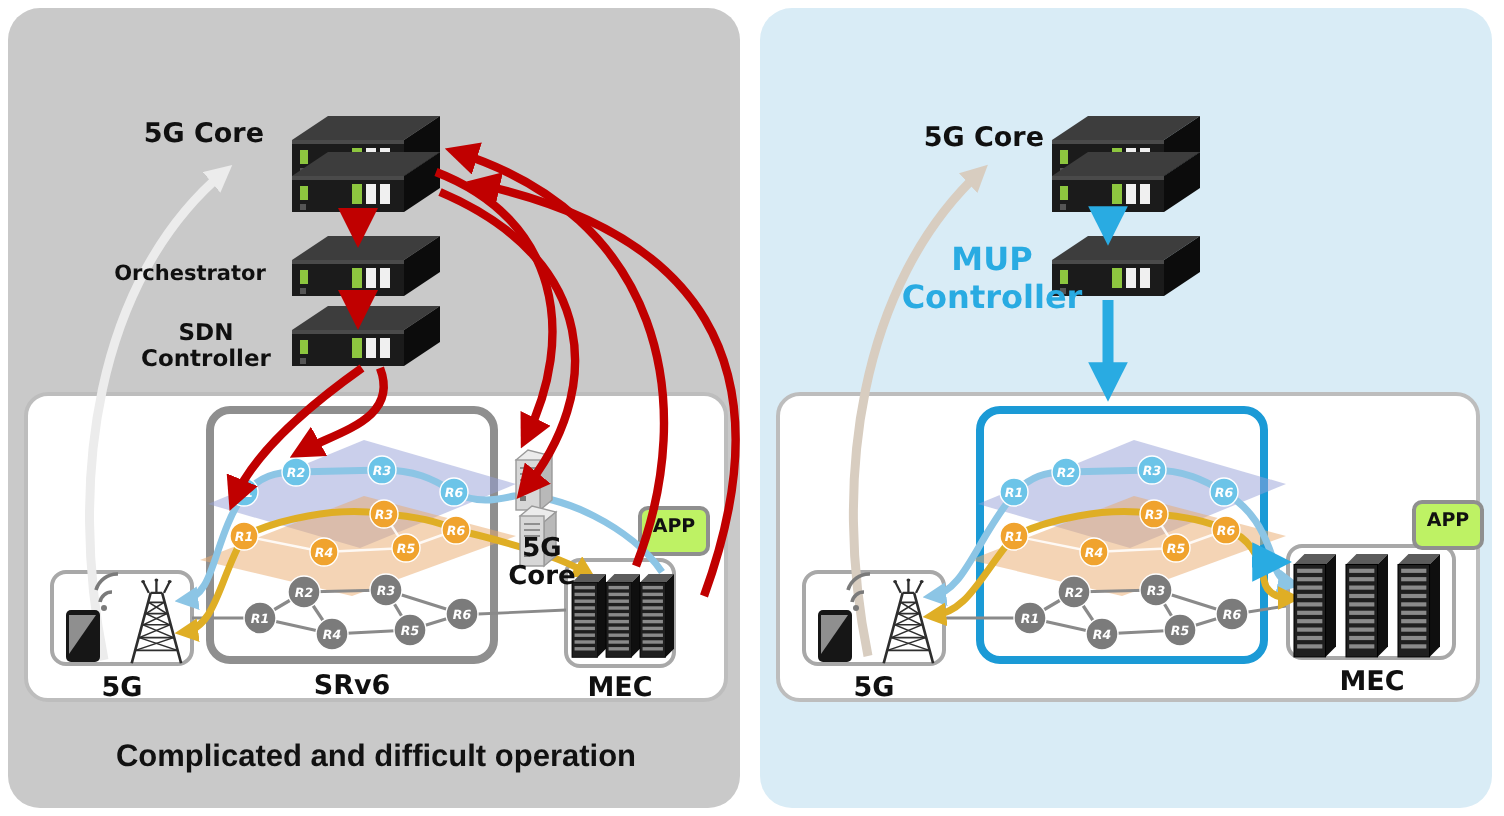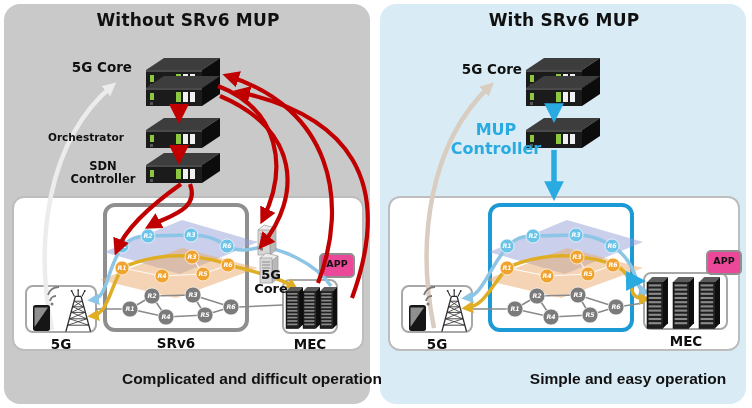--- a/index.html
+++ b/index.html
@@ -9,43 +9,43 @@
   .panel-left{left:0;}
   .panel-right{left:376px;}
   .pbg{position:absolute;left:4px;top:4px;width:366px;height:400px;border-radius:16px;z-index:0;}
   .pbg-left{background:#c9c9c9;}
   .pbg-right{background:#d9ecf6;}
   .abs{position:absolute;}
   .lbl{position:absolute;color:#101010;font-weight:bold;z-index:3;}
   .ptitle{top:10px;left:0;width:100%;text-align:center;font-size:17px;letter-spacing:.2px;}
   .core-lbl{top:59px;left:44px;width:88px;text-align:right;font-size:13.5px;}
   .core-lbl-r{top:61px;left:58px;width:88px;text-align:right;font-size:13.5px;}
-  .orch-lbl{top:131px;left:48px;width:94px;text-align:left;font-size:10.5px;}
+  .orch-lbl{top:131px;left:48px;width:94px;text-align:center;font-size:10.5px;}
   .sdn-lbl{top:160px;left:64px;width:78px;text-align:center;font-size:11.5px;line-height:1.12;}
   .mup-lbl{top:121px;left:74px;width:92px;text-align:center;font-size:16px;line-height:1.18;color:#29abe2;}
   .box{position:absolute;background:#fff;z-index:1;box-sizing:border-box;}
   .netbox{top:196px;left:12px;width:352px;height:155px;border:2px solid #bdbdbd;border-radius:12px;}
   .fiveg-box{top:285px;left:25px;width:72px;height:48px;border:2px solid #a8a8a8;border-radius:8px;}
   .srv6-box{top:203px;left:103px;width:146px;height:129px;border:4px solid #8f8f8f;border-radius:12px;background:transparent;}
   .flex-box{top:203px;left:112px;width:146px;height:129px;border:4px solid #1b9ad6;border-radius:12px;background:transparent;}
   .mec-box-l{top:279px;left:282px;width:56px;height:55px;border:2px solid #a8a8a8;border-radius:8px;}
   .mec-box-r{top:272px;left:267px;width:85px;height:58px;border:2px solid #a8a8a8;border-radius:8px;}
-  .app-box{width:32px;height:21px;border:2px solid #8f8f8f;border-radius:5px;background:#ec4899;
+  .app-box{width:32px;height:21px;border:2px solid #8f8f8f;border-radius:5px;background:#bef264;
            font-size:9.5px;font-weight:bold;text-align:center;line-height:18px;color:#111;z-index:1;}
   .app-l{top:253px;left:319px;}
   .app-r{top:250px;left:330px;}
   .row-lbl{font-size:13.5px;text-align:center;}
   .fiveg-lbl{top:336px;left:25px;width:72px;}
   .srv6-lbl{top:335px;left:103px;width:146px;}
   .flex-lbl{top:336px;left:85px;width:200px;color:#1b9ad6;font-size:14px;}
   .mec-lbl-l{top:336px;left:278px;width:64px;}
   .mec-lbl-r{top:333px;left:270px;width:80px;}
   .node-lbl{top:268px;left:240px;width:62px;text-align:center;font-size:13px;line-height:1.1;}
-  .caption{top:370px;left:16px;width:100%;text-align:center;font-size:15.5px;color:#111;
-           font-family:"Liberation Sans","DejaVu Sans",sans-serif;padding-left:48px;}
+  .caption{top:370px;left:0;width:100%;text-align:center;font-size:15.5px;color:#111;
+           font-family:"Liberation Sans","DejaVu Sans",sans-serif;}
   svg.overlay{position:absolute;left:0;top:0;width:376px;height:408px;z-index:2;pointer-events:none;}
   .nodetext{font-size:6.3px;font-weight:bold;font-style:italic;fill:#fff;text-anchor:middle;
             font-family:"DejaVu Sans",sans-serif;}
 </style>
 </head>
 <body>
 
 <svg aria-hidden="true" style="position:absolute;width:0;height:0;">
   <defs>
     <g id="sym-server">
@@ -225,21 +225,20 @@
         <path d="M179,150 L179,158" stroke-width="5" marker-end="url(#mk-red)"></path>
         <path d="M190,184 C 200,210 168,216 150,226" stroke-width="4.2" marker-end="url(#mk-red)"></path>
         <path d="M181,184 C 150,206 126,228 117,250" stroke-width="4.2" marker-end="url(#mk-red)"></path>
         <path d="M218,86 C 280,110 288,168 263,219" stroke-width="4.2" marker-end="url(#mk-red)"></path>
         <path d="M220,96 C 300,130 302,196 262,245" stroke-width="4.2" marker-end="url(#mk-red)"></path>
         <path d="M318,283 C 350,200 330,108 228,76" stroke-width="4.2" marker-end="url(#mk-red)"></path>
         <path d="M352,298 C 395,180 348,116 239,92" stroke-width="4.2" marker-end="url(#mk-red)"></path>
       </g>
     </svg>
 
-    <div class="lbl ptitle">Without SRv6 MUP</div>
     <div class="lbl core-lbl">5G Core</div>
     <div class="lbl orch-lbl">Orchestrator</div>
     <div class="lbl sdn-lbl">
       <div>SDN</div>
       <div>Controller</div>
     </div>
     <div class="lbl node-lbl">
       <div>5G</div>
       <div>Core</div>
     </div>
@@ -346,23 +345,21 @@
           </g>
       </g>
 
       <g stroke="#29abe2" fill="none">
         <path d="M178,108 L178,116" stroke-width="5.5" marker-end="url(#mk-cyan)"></path>
         <path d="M178,150 L178,194" stroke-width="5.5" marker-end="url(#mk-cyan)"></path>
         <path d="M250,281 L263,281" stroke-width="5.5" marker-end="url(#mk-cyan)"></path>
       </g>
     </svg>
 
-    <div class="lbl ptitle">With SRv6 MUP</div>
     <div class="lbl core-lbl-r">5G Core</div>
     <div class="lbl mup-lbl">
       <div>MUP</div>
       <div>Controller</div>
     </div>
     <div class="lbl row-lbl fiveg-lbl">5G</div>
     <div class="lbl row-lbl mec-lbl-r">MEC</div>
-    <div class="lbl caption">Simple and easy operation</div>
   </section>
 </div>
 
 </body></html>

